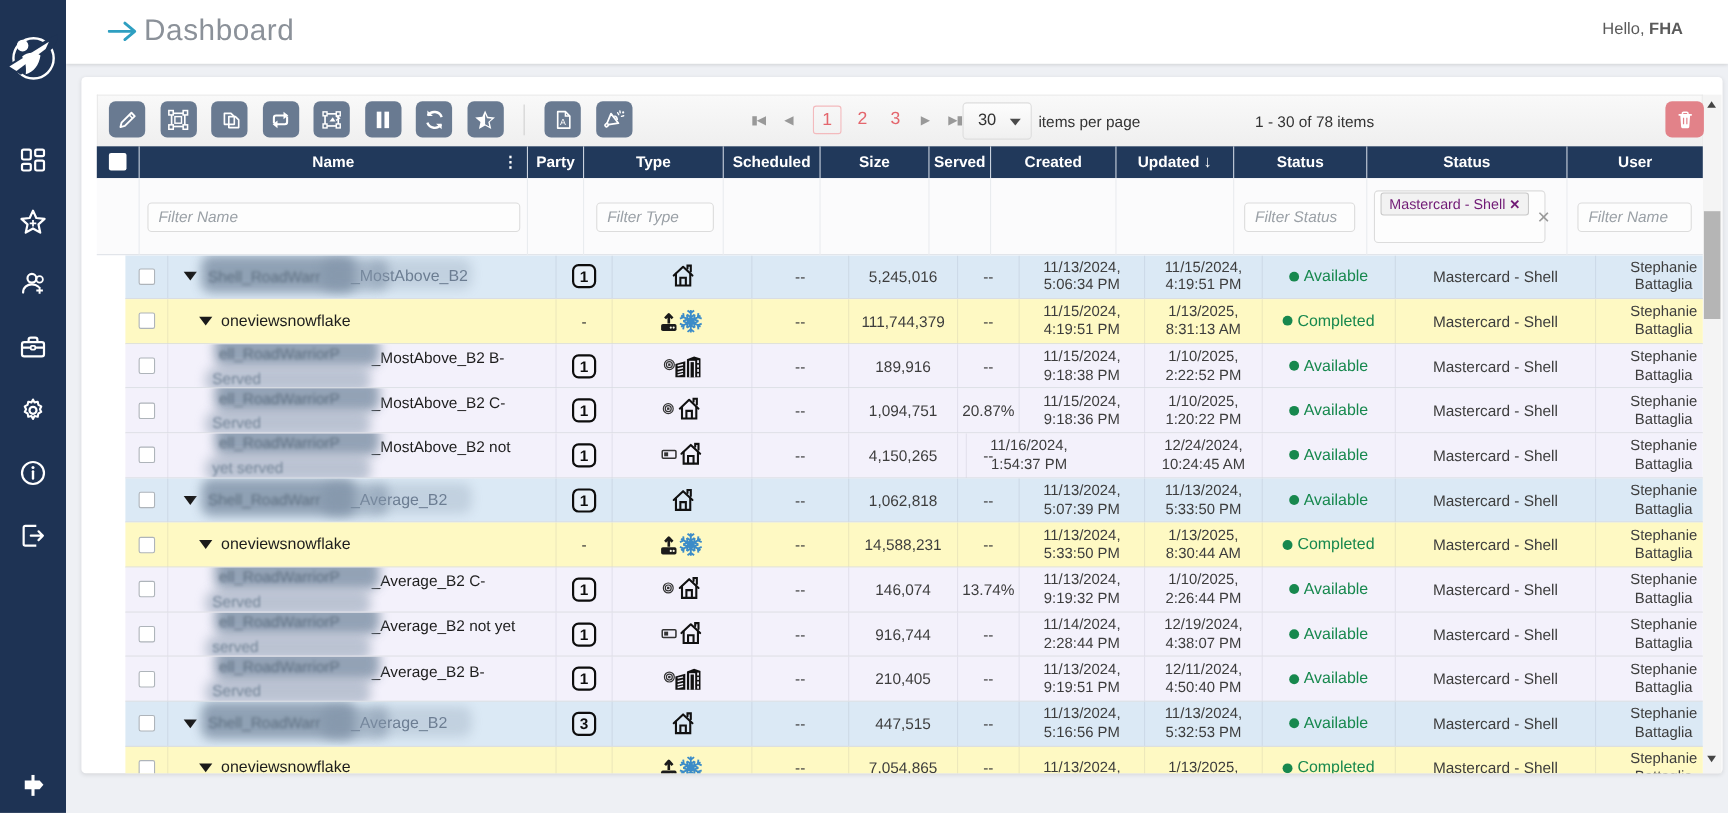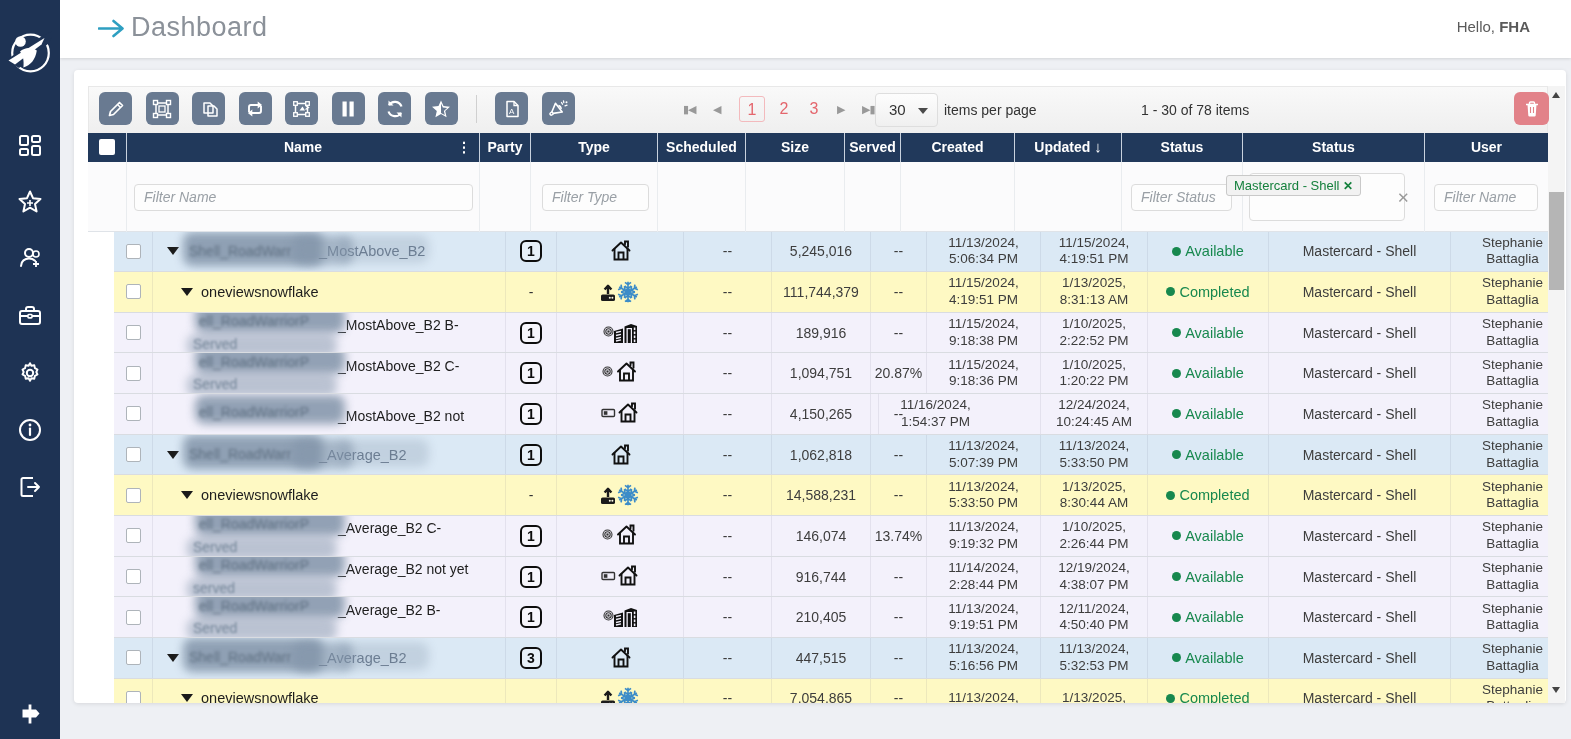--- a/index.html
+++ b/index.html
@@ -255,21 +255,21 @@
 <div class="fcol" style="left:756px;"></div>
 <div class="fcol" style="left:812px;"></div>
 <div class="fcol" style="left:926px;"></div>
 <div class="fcol" style="left:1033px;"></div>
 <div class="fcol" style="left:1154px;"></div>
 <div class="fcol" style="left:1336px;"></div>
 <div class="finput" style="left:46px;top:22px;width:339px;">Filter Name</div>
 <div class="finput" style="left:454px;top:22px;width:107px;">Filter Type</div>
 <div class="finput" style="left:1043px;top:22px;width:101px;">Filter Status</div>
 <div style="position:absolute;left:1161px;top:11px;width:156px;height:48px;background:#fdfdfd;border:1px solid #dcdcdc;border-radius:4px;"></div>
-<div style="position:absolute;left:1138px;top:13px;height:21px;background:#f2f2f2;border:1px solid #c9c9c9;border-radius:3px;font-size:13px;color:#15803d;line-height:19px;padding:0 7px;">Mastercard - Shell <b style="font-size:12px;">✕</b></div>
+<div style="position:absolute;left:1167px;top:13px;height:21px;background:#f2f2f2;border:1px solid #c9c9c9;border-radius:3px;font-size:13px;color:#701a75;line-height:19px;padding:0 7px;">Mastercard - Shell <b style="font-size:12px;">✕</b></div>
 <div style="position:absolute;left:1309px;top:27px;color:#9a9a9a;font-size:15px;">✕</div>
 <div class="finput" style="left:1346px;top:22px;width:104px;">Filter Name</div>
 </div>
 <div id="rows">
 <div class="row blue" style="top:0.0px;">
       <div class="cell" style="left:0px;width:38px;border-left:none;">
         <span class="cb"></span>
       </div>
       <div class="cell nm" style="left:38px;width:353px;padding-left:14px;">
         <span class="tri"></span>
@@ -453,20 +453,21 @@
         <div class="two">Stephanie<br>Battaglia</div>
       </div>
     </div>
 <div class="row lav" style="top:162.6px;">
       <div class="cell" style="left:0px;width:38px;border-left:none;">
         <span class="cb"></span>
       </div>
       <div class="cell nm" style="left:38px;width:353px;padding-left:40px;">
         <div style="position:relative;line-height:18.5px;font-size:14px;">
           <div><span style="display:inline-block;position:relative;width:145px;height:18px;"><span class="blur1" style="left:2px;top:-8px;width:150px;height:29px;"></span><span style="position:absolute;left:6px;top:0;color:#5e6f81;filter:blur(1.5px);">ell_RoadWarriorP</span></span><span style="color:#1d1d1d;">_MostAbove_B2 not</span></div>
+          <div style="position:relative;color:#76879a;"><span class="blur1" style="left:-6px;top:-1px;width:150px;height:23px;opacity:0.5;"></span><span style="filter:blur(0.8px);">yet served</span></div>
         </div>
       </div>
       <div class="cell" style="left:391px;width:51px;">
         <span class="badge">1</span>
       </div>
       <div class="cell" style="left:442px;width:127px;">
         <svg width="38" height="24" viewBox="0 0 38 24">
           <rect x="1" y="7.5" width="12.5" height="7" rx="1" fill="none" stroke="#333" stroke-width="1.4"></rect>
           <rect x="2.8" y="9.2" width="3.6" height="3.6" fill="#333"></rect>
           <g transform="translate(15.5,0) scale(1.0)" fill="none" stroke="#111" stroke-width="1.9" stroke-linecap="round">

